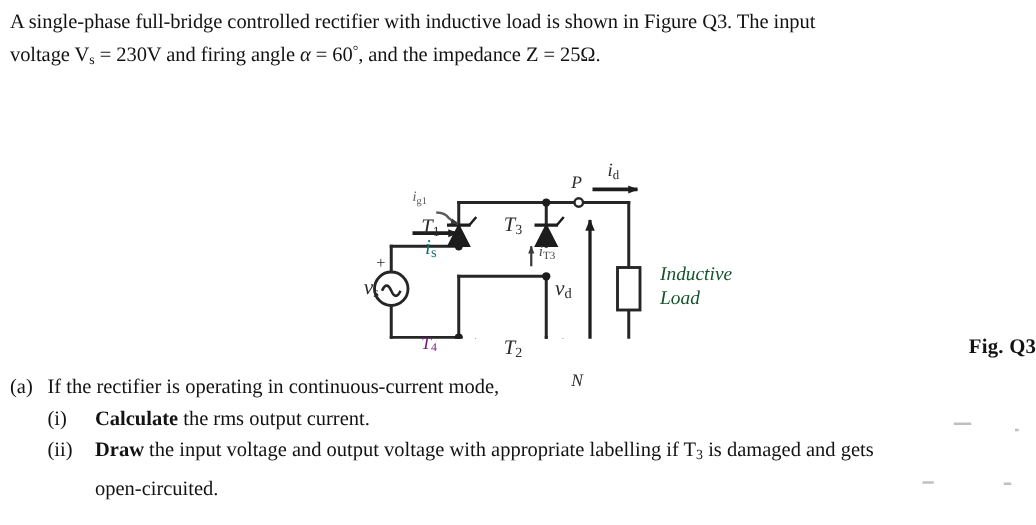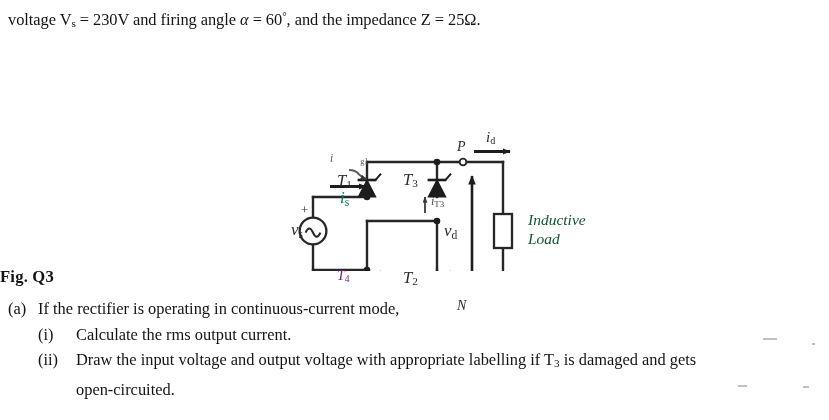--- a/index.html
+++ b/index.html
@@ -42,54 +42,55 @@
     width: 829px;
     height: 205px;
   }
   #figure svg { display: block; }
 
   #fig-caption {
     position: absolute;
     left: 0;
     top: 267px;
     width: 829px;
-    text-align: left;
+    text-align: right;
     font-size: 16.6px;
     font-weight: bold;
     letter-spacing: 0.2px;
   }
 
   
   #questions {
     position: absolute;
     left: 8px;
     top: 296px;
     width: 818px;
     font-size: 16.4px;
     line-height: 25.5px;
   }
   .qrow { display: block; position: relative; white-space: nowrap; }
   .qrow.indent { padding-left: 30px; }
   .qrow.indent2 { padding-left: 68px; }
   .marker { display: inline-block; }
   .qa .marker { width: 30px; }
   .qi .marker { width: 38px; }
-  b { font-weight: normal; }
+  b { font-weight: bold; }
 
   
   .speck {
     position: absolute;
     background: #8d8d8d;
     opacity: 0.55;
   }
 </style>
 </head>
 <body>
 
 <div id="intro">
+  <span class="ln">A single-phase full-bridge controlled rectifier with inductive load is shown in Figure Q3. The input</span>
   <span class="ln"><span>voltage V</span><sub>s</sub><span> = 230V and firing angle </span><span class="ital">α</span><span> = 60</span><sup>°</sup><span>, and the impedance Z = 25</span><span>Ω</span><span>.</span></span>
 </div>
 
 <div id="figure">
   <svg width="829" height="205" viewBox="0 0 829 205" xmlns="http://www.w3.org/2000/svg">
     <defs>
       <marker id="arrowEnd" markerWidth="9" markerHeight="9" refX="7.4" refY="3.2" orient="auto" markerUnits="userSpaceOnUse">
         <path d="M0,0 L8,3.2 L0,6.4 z" fill="#1d1d1d"></path>
       </marker>
       <marker id="arrowEndSm" markerWidth="7" markerHeight="7" refX="5.8" refY="2.5" orient="auto" markerUnits="userSpaceOnUse">
@@ -183,21 +184,21 @@
   </svg>
 
   <div style="position:absolute;left:0;top:0;width:829px;height:205px;">
 
     <span style="position:absolute;left:291px;top:154px;font-size:17px;font-style:italic;color:#2b2b2b;"><span>v</span><sub style="font-style:normal;">s</sub></span>
 
     <span style="position:absolute;left:301px;top:136px;font-size:13px;color:#2b2b2b;">+</span>
 
     <span style="position:absolute;left:340px;top:122px;font-size:17px;font-style:italic;color:#0f766e;"><span>i</span><sub style="font-style:normal;">s</sub></span>
 
-    <span style="position:absolute;left:330px;top:86px;font-size:11.5px;font-style:italic;color:#5a5a5a;"><span>i</span><sub style="font-style:normal;font-size:0.72em;margin-left:27px;">g1</sub></span>
+    <span style="position:absolute;left:330px;top:86px;font-size:11.5px;font-style:italic;color:#5a5a5a;"><span>i</span><sub style="font-style:normal;font-size:0.72em;">g1</sub></span>
 
     <span style="position:absolute;left:337px;top:105px;font-size:16.5px;font-style:italic;color:#2b2b2b;"><span>T</span><sub style="font-style:normal;">1</sub></span>
 
     <span style="position:absolute;left:403px;top:104px;font-size:16.5px;font-style:italic;color:#2b2b2b;"><span>T</span><sub style="font-style:normal;">3</sub></span>
 
     <span style="position:absolute;left:337px;top:202px;font-size:14px;font-style:italic;color:#701a75;"><span>T</span><sub style="font-style:normal;">4</sub></span>
 
     <span style="position:absolute;left:403px;top:202px;font-size:16.5px;font-style:italic;color:#2b2b2b;"><span>T</span><sub style="font-style:normal;">2</sub></span>
 
     <span style="position:absolute;left:431px;top:128px;font-size:12px;font-style:italic;color:#4a4a4a;"><span>i</span><sub style="font-style:normal;font-size:0.74em;">T3</sub></span>

